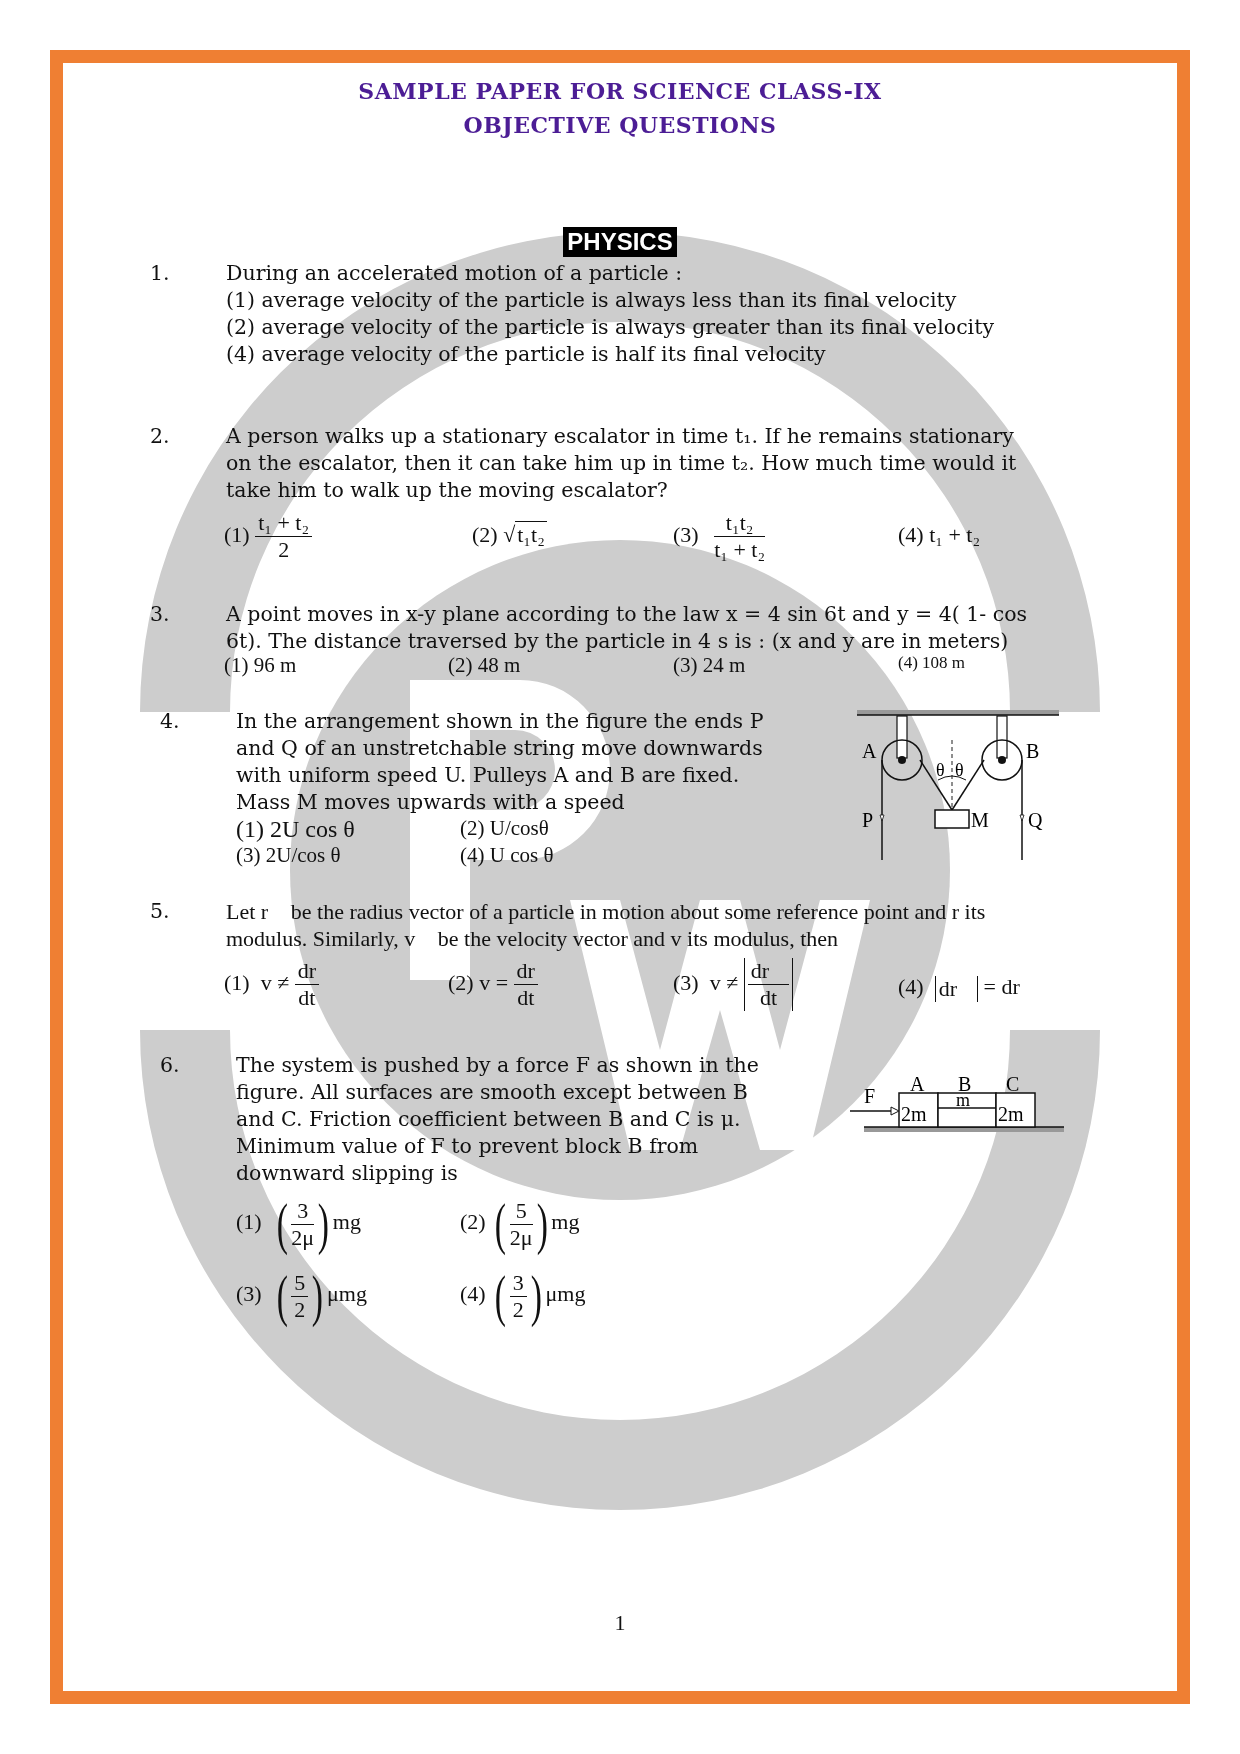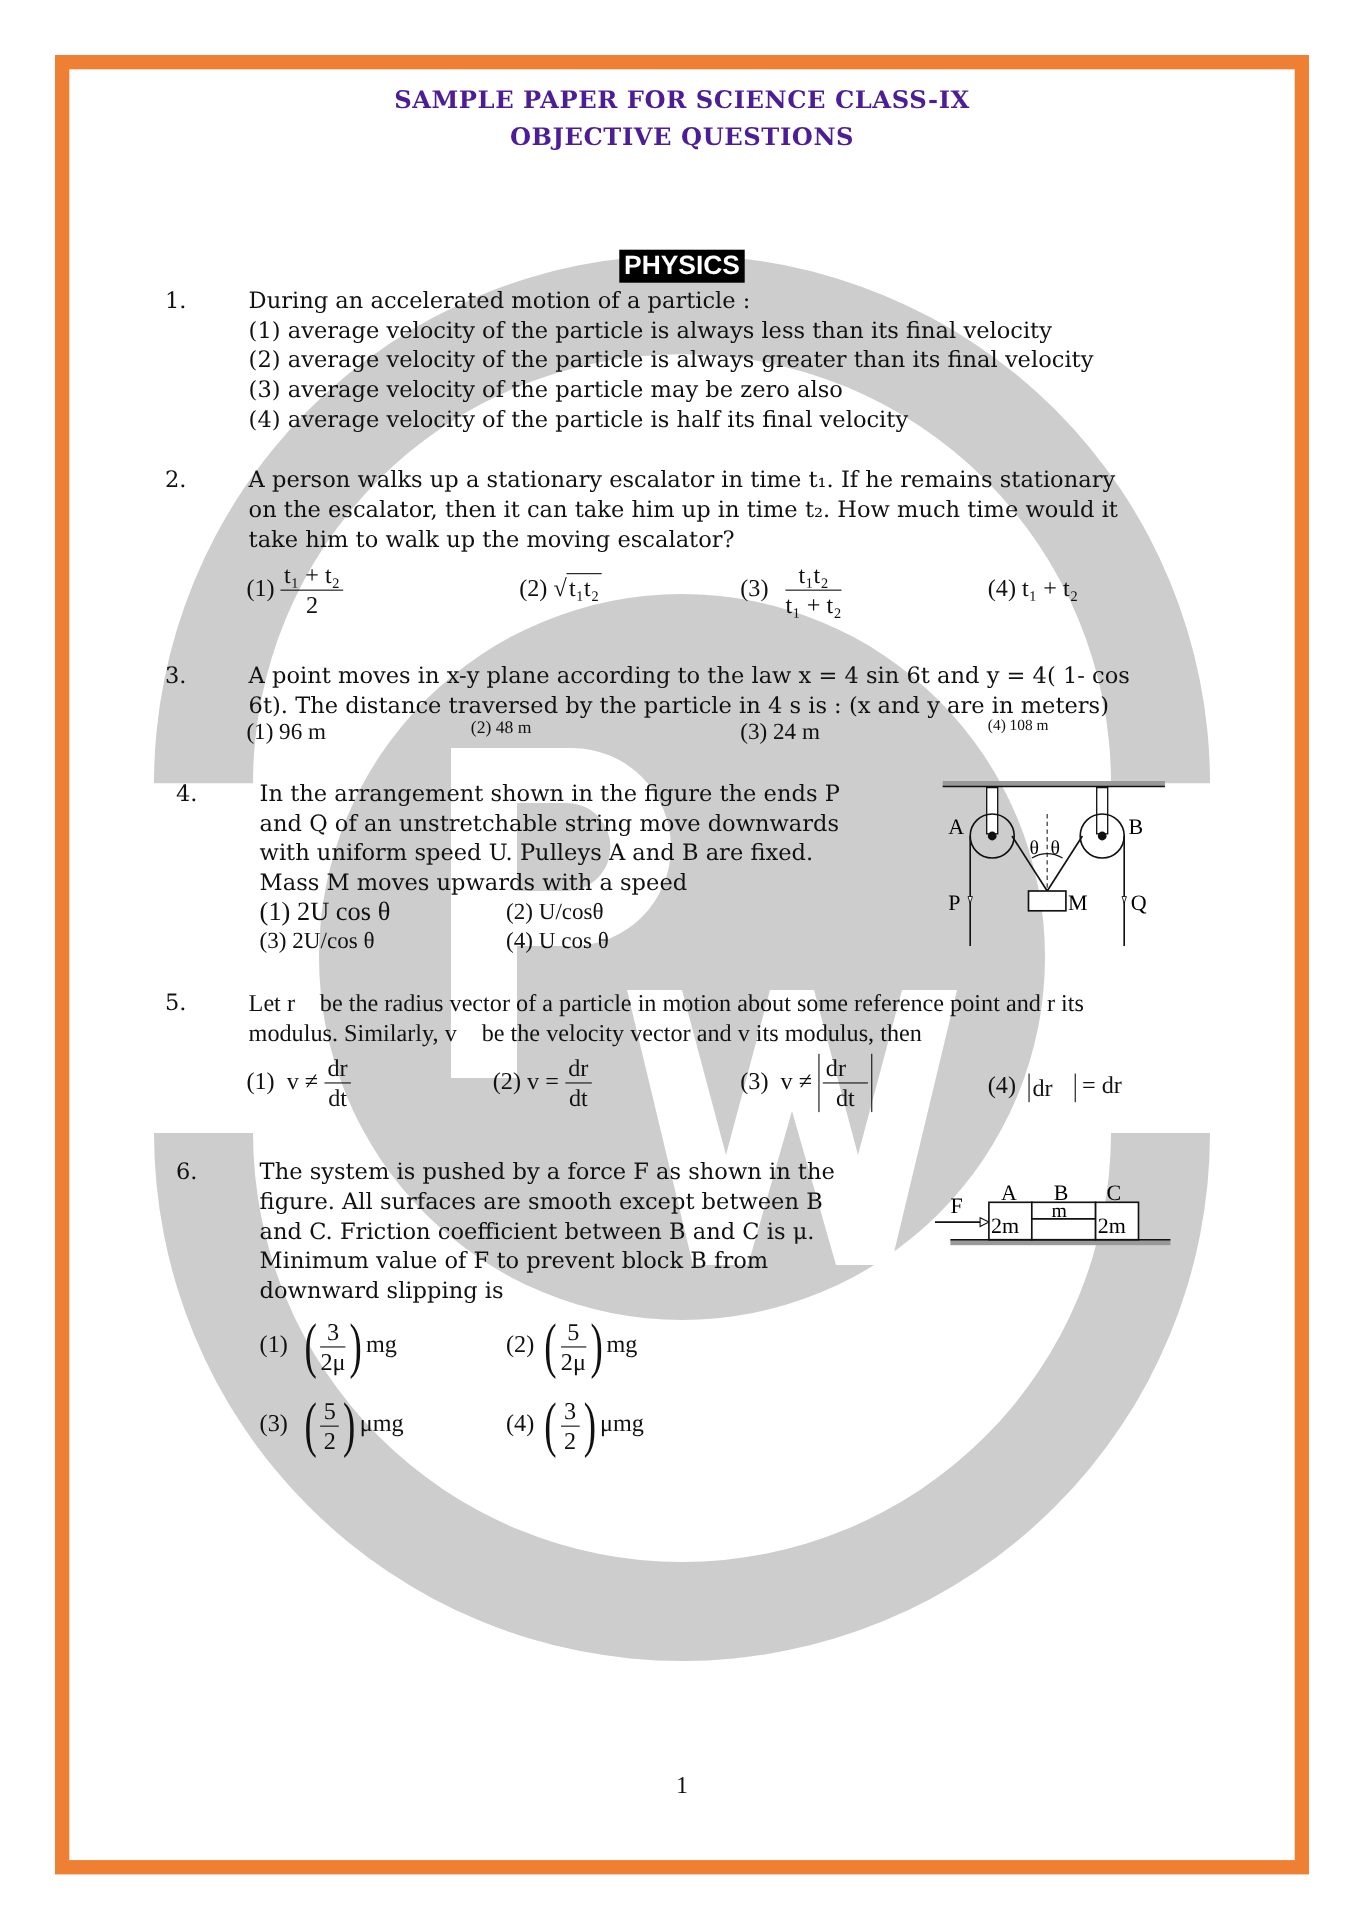--- a/index.html
+++ b/index.html
@@ -54,21 +54,20 @@
 <div class="section-wrap">
   <span class="section">PHYSICS</span>
 </div>
 
 <div class="q" style="top:260px; width:940px;">
   <span class="qnum">1.</span>
   <div class="qbody" style="width:860px;">
     <div class="line">During an accelerated motion of a particle :</div>
     <div class="line">(1) average velocity of the particle is always less than its final velocity</div>
     <div class="line">(2) average velocity of the particle is always greater than its final velocity</div>
-    <div class="line">(3) average velocity of the particle may be zero also</div>
     <div class="line">(4) average velocity of the particle is half its final velocity</div>
   </div>
 </div>
 
 <div class="q" style="top:423px; width:940px;">
   <span class="qnum">2.</span>
   <div class="qbody" style="width:860px;">
     <div class="line">A person walks up a stationary escalator in time t₁. If he remains stationary</div>
     <div class="line">on the escalator, then it can take him up in time t₂. How much time would it</div>
     <div class="line">take him to walk up the moving escalator?</div>
@@ -92,23 +91,23 @@
 </div>
 
 <div class="q" style="top:601px; width:940px;">
   <span class="qnum">3.</span>
   <div class="qbody" style="width:860px;">
     <div class="line">A point moves in x-y plane according to the law x = 4 sin 6t and y = 4( 1- cos</div>
     <div class="line">6t). The distance traversed by the particle in 4 s is : (x and y are in meters)</div>
   </div>
 </div>
 <div class="opt" style="left:224px; top:653px; font-size:21px;">(1)  96 m</div>
-<div class="opt" style="left:428px; top:653px; font-size:16px;">(2) 48 m</div>
+<div class="opt" style="left:448px; top:653px; font-size:21px;">(2) 48 m</div>
 <div class="opt" style="left:673px; top:653px; font-size:21px;">(3)  24 m</div>
-<div class="opt" style="left:898px; top:653px; font-size:14px;">(4) 108 m</div>
+<div class="opt" style="left:898px; top:653px; font-size:17px;">(4) 108 m</div>
 
 <div class="q" style="top:708px; left:160px; width:640px;">
   <span class="qnum">4.</span>
   <div class="qbody" style="width:563px;">
     <div class="just">In the arrangement shown in the figure the ends P</div>
     <div class="just">and Q of an unstretchable string move downwards</div>
     <div class="just">with uniform speed U. Pulleys A and B are fixed.</div>
     <div class="line">Mass M moves upwards with a speed</div>
   </div>
 </div>

